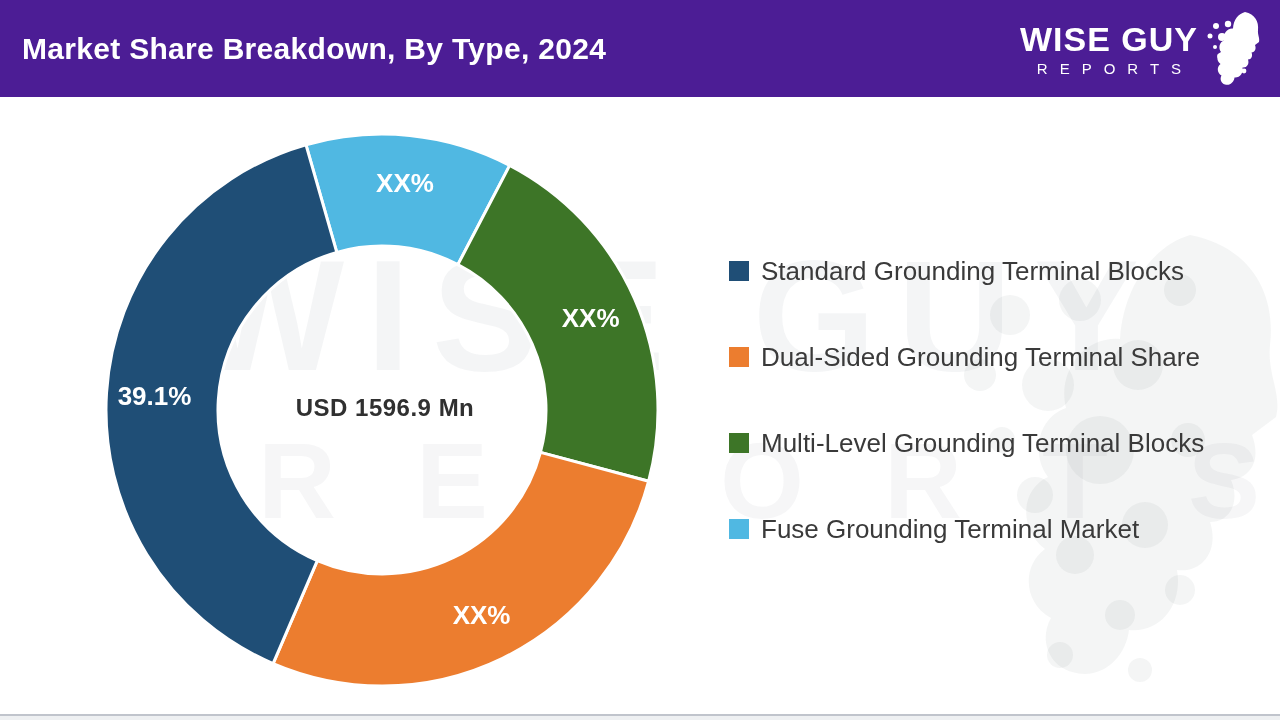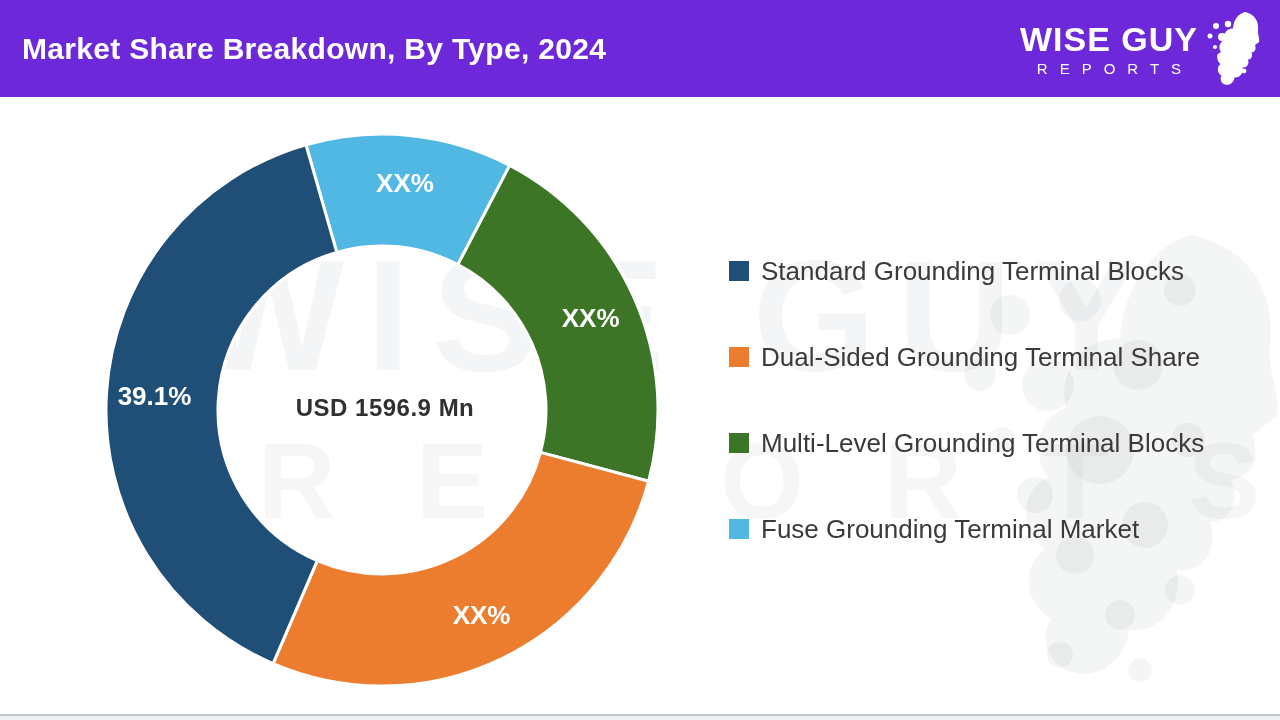--- a/index.html
+++ b/index.html
@@ -2,21 +2,21 @@
 <html><head>
 <meta charset="utf-8">
 <style>
   * { margin:0; padding:0; box-sizing:border-box; }
   html,body { width:1280px; height:720px; overflow:hidden; background:#ffffff;
               font-family:"Liberation Sans", sans-serif; }
   .page { position:relative; width:1280px; height:720px; background:#ffffff; }
 
   
   .header { position:absolute; left:0; top:0; width:1280px; height:97px;
-            background:#6d28d9; display:flex; align-items:center;
+            background:#4c1d95; display:flex; align-items:center;
             justify-content:space-between; padding:0 20px 0 22px; z-index:6; }
   .title { color:#ffffff; font-size:30px; font-weight:bold; letter-spacing:.3px; }
   .logo { display:flex; align-items:center; gap:6px; }
   .logo-text { display:flex; flex-direction:column; align-items:center; line-height:1; }
   .logo-name { color:#ffffff; font-size:34px; font-weight:600; letter-spacing:1px; }
   .logo-sub  { color:#ffffff; font-size:15px; font-weight:400; letter-spacing:12px;
                margin-top:5px; margin-right:-12px; }
 
   
   .wm-text1 { position:absolute; left:195px; top:225px; font-size:158px; font-weight:bold;

